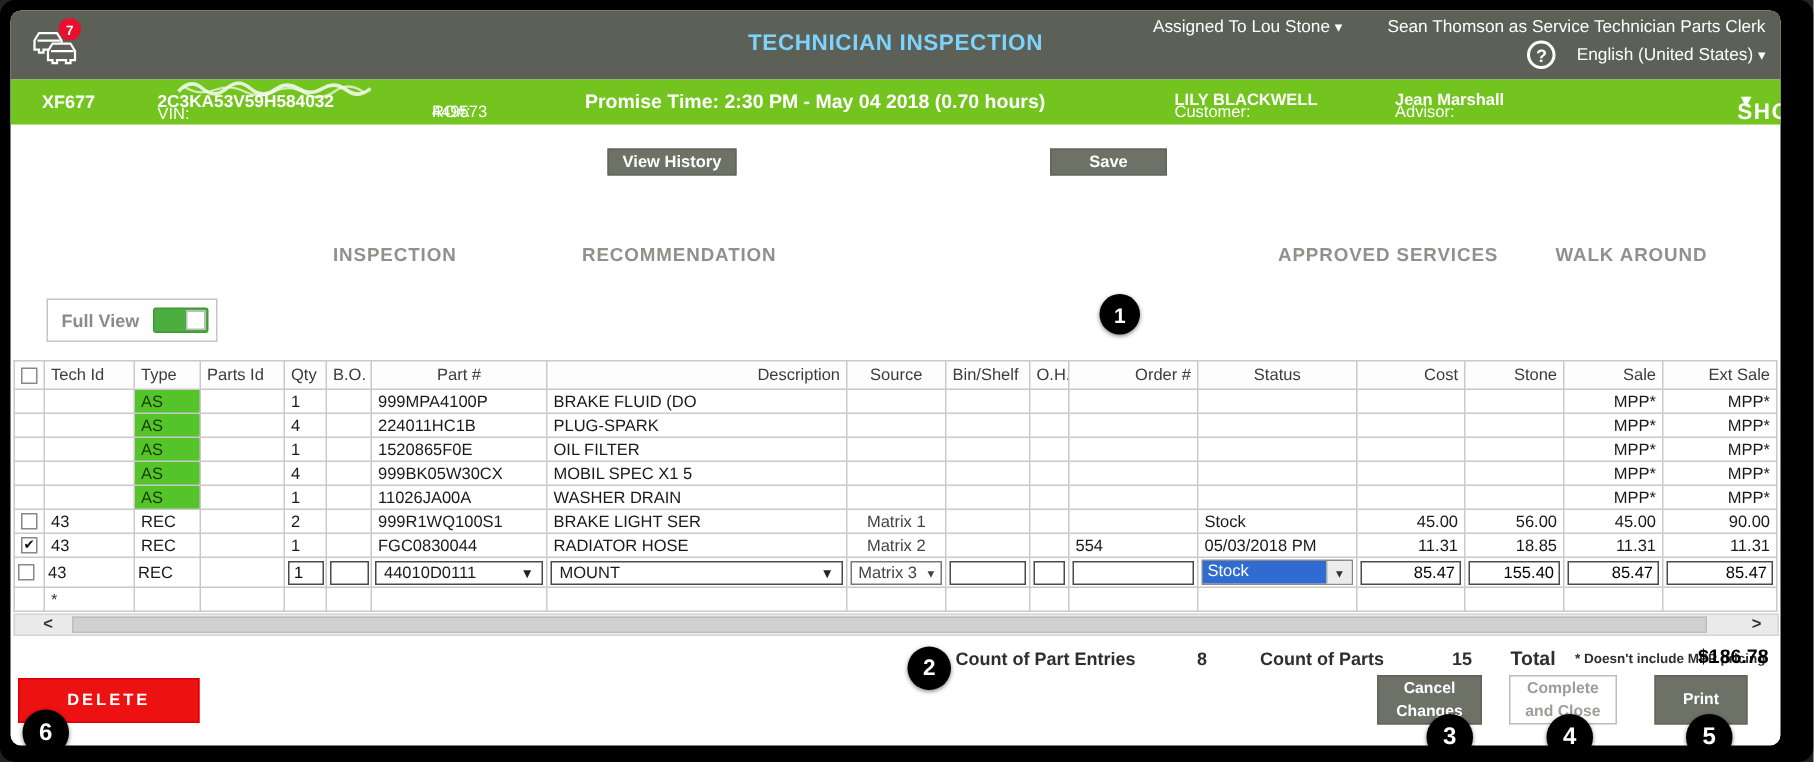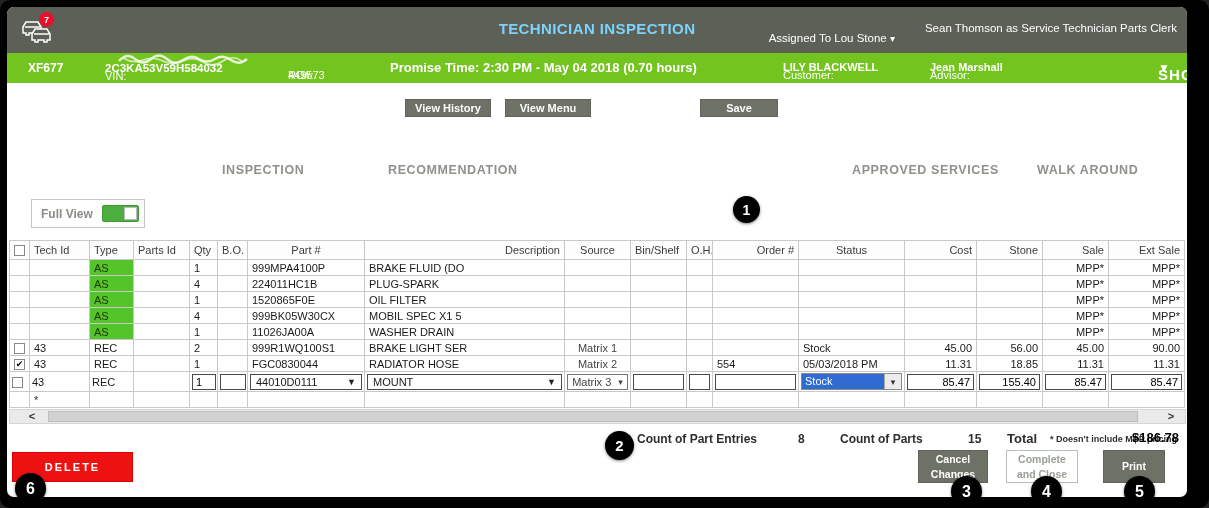--- a/index.html
+++ b/index.html
@@ -7,21 +7,21 @@
   .page { position:relative; width:1209px; height:508px; background:#000; border-radius:10px; overflow:hidden; }
   .screen { position:absolute; left:7px; top:7px; width:1180px; height:490px; background:#fff; border-radius:7px; overflow:hidden; }
 
   
   .topbar { position:relative; height:46px; background:#5c6057; }
   .veh-icon { position:absolute; left:12px; top:8px; width:44px; height:32px; cursor:pointer; }
   .veh-badge { position:absolute; left:20px; top:-3px; min-width:15px; height:15px; border-radius:8px; background:#e8112d; color:#fff; font-size:9px; font-weight:bold; display:flex; align-items:center; justify-content:center; padding:0 3px; }
   .page-title { position:absolute; left:50%; top:13px; transform:translateX(-50%); color:#7dd3fc; font-size:15px; font-weight:bold; letter-spacing:.4px; white-space:nowrap; }
   .topbar-right { position:absolute; right:10px; top:5px; display:flex; flex-direction:column; align-items:flex-end; gap:3px; color:#fff; font-size:11.5px; }
   .tr-line1 { display:flex; gap:30px; align-items:center; }
-  .assigned { cursor:pointer; white-space:nowrap;margin-top:20px; }
+  .assigned { cursor:pointer; white-space:nowrap; }
   .tr-line2 { display:flex; gap:14px; align-items:center; }
   .help-circle { width:19px; height:19px; border:2px solid #fff; border-radius:50%; color:#fff; font-weight:bold; font-size:12px; display:flex; align-items:center; justify-content:center; cursor:pointer; }
   .caret { font-style:normal; font-size:10px; }
 
   
   .robar { position:relative; height:30px; background:#73c41f; color:#fff; }
   .robar span { position:absolute; top:8px; white-space:nowrap; }
   .ro-tag { left:21px; font-size:12px; font-weight:bold; }
   .vin-wrap { left:98px; font-size:11px; top:9px !important; }
   .vin-wrap b { font-size:11.5px; }
@@ -150,21 +150,20 @@
           <span>449573</span>
         </span>
       <span class="promise">Promise Time: 2:30 PM - May 04 2018 (0.70 hours)</span>
       <span class="cust"><span>Customer:</span> <b>LILY BLACKWELL</b></span>
       <span class="adv"><span>Advisor:</span> <b>Jean Marshall</b></span>
       <span class="show-btn"><span>SHOW</span> <i class="caret">▼</i></span>
     </div>
 
     <div class="toolbar">
       <button class="btn-gray tb-btn tb-1">View History</button>
-      <button class="btn-gray tb-btn tb-2">View Menu</button>
       <button class="btn-gray tb-btn tb-4">Save</button>
     </div>
 
     <div class="tabs">
       <span class="tab tab-1">INSPECTION</span>
       <span class="tab tab-2">RECOMMENDATION</span>
       <span class="tab tab-4">APPROVED SERVICES</span>
       <span class="tab tab-5">WALK AROUND</span>
     </div>
 

